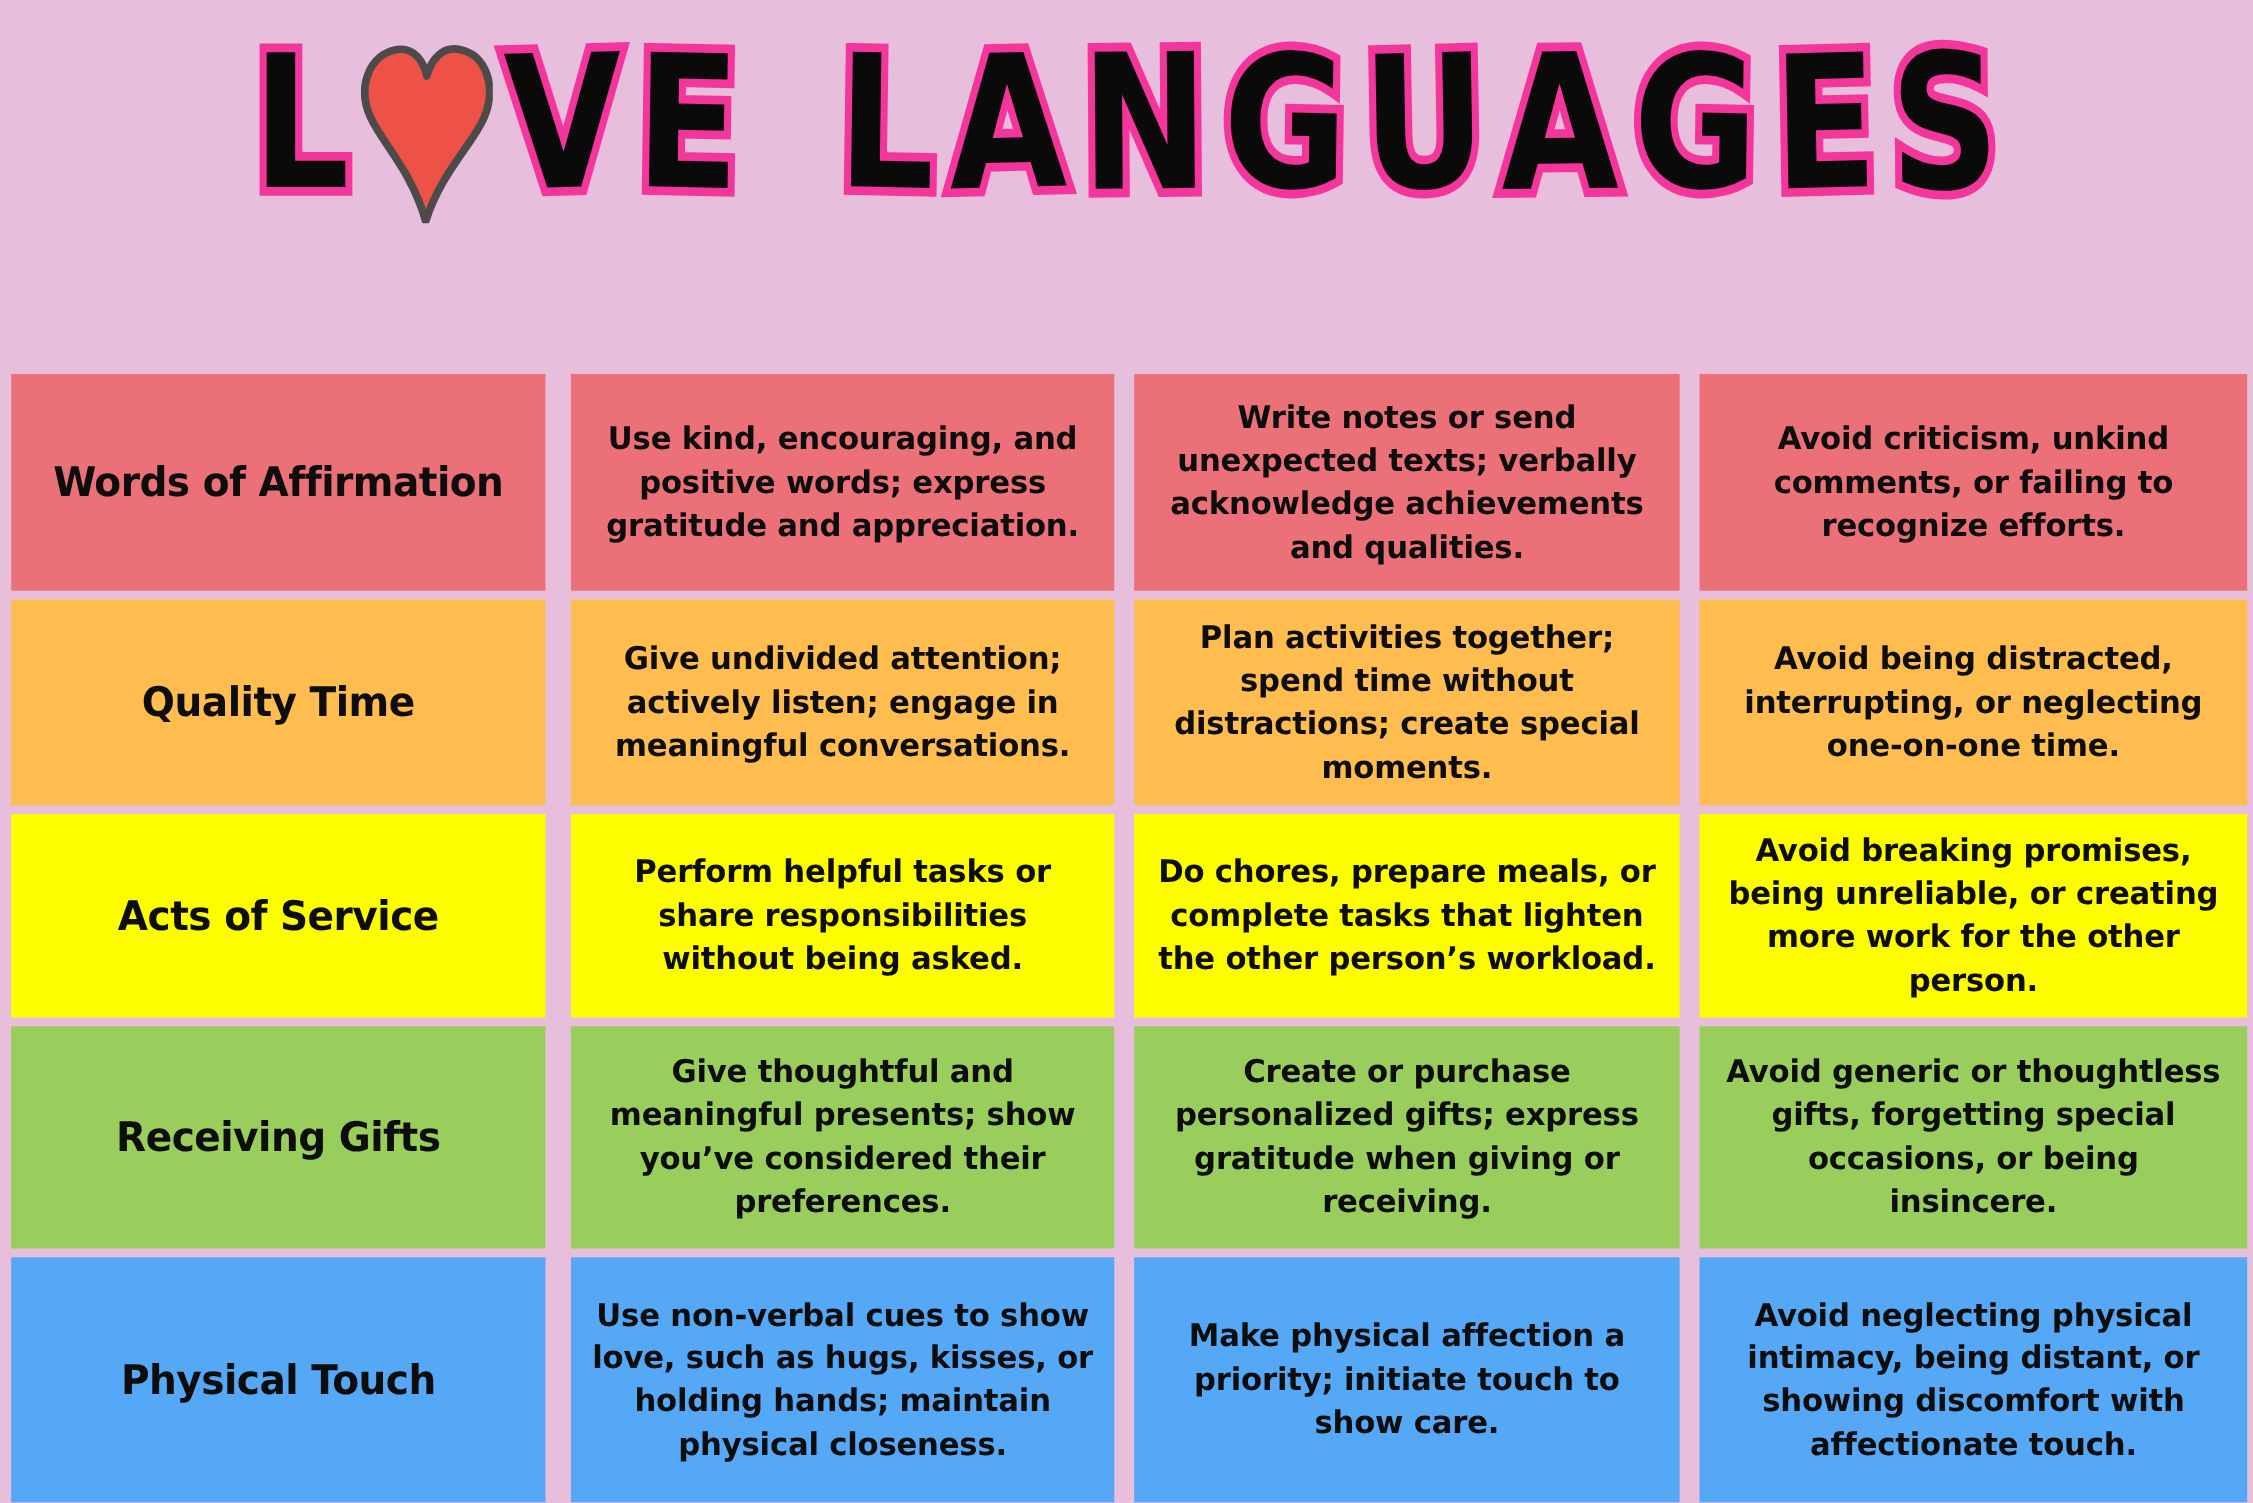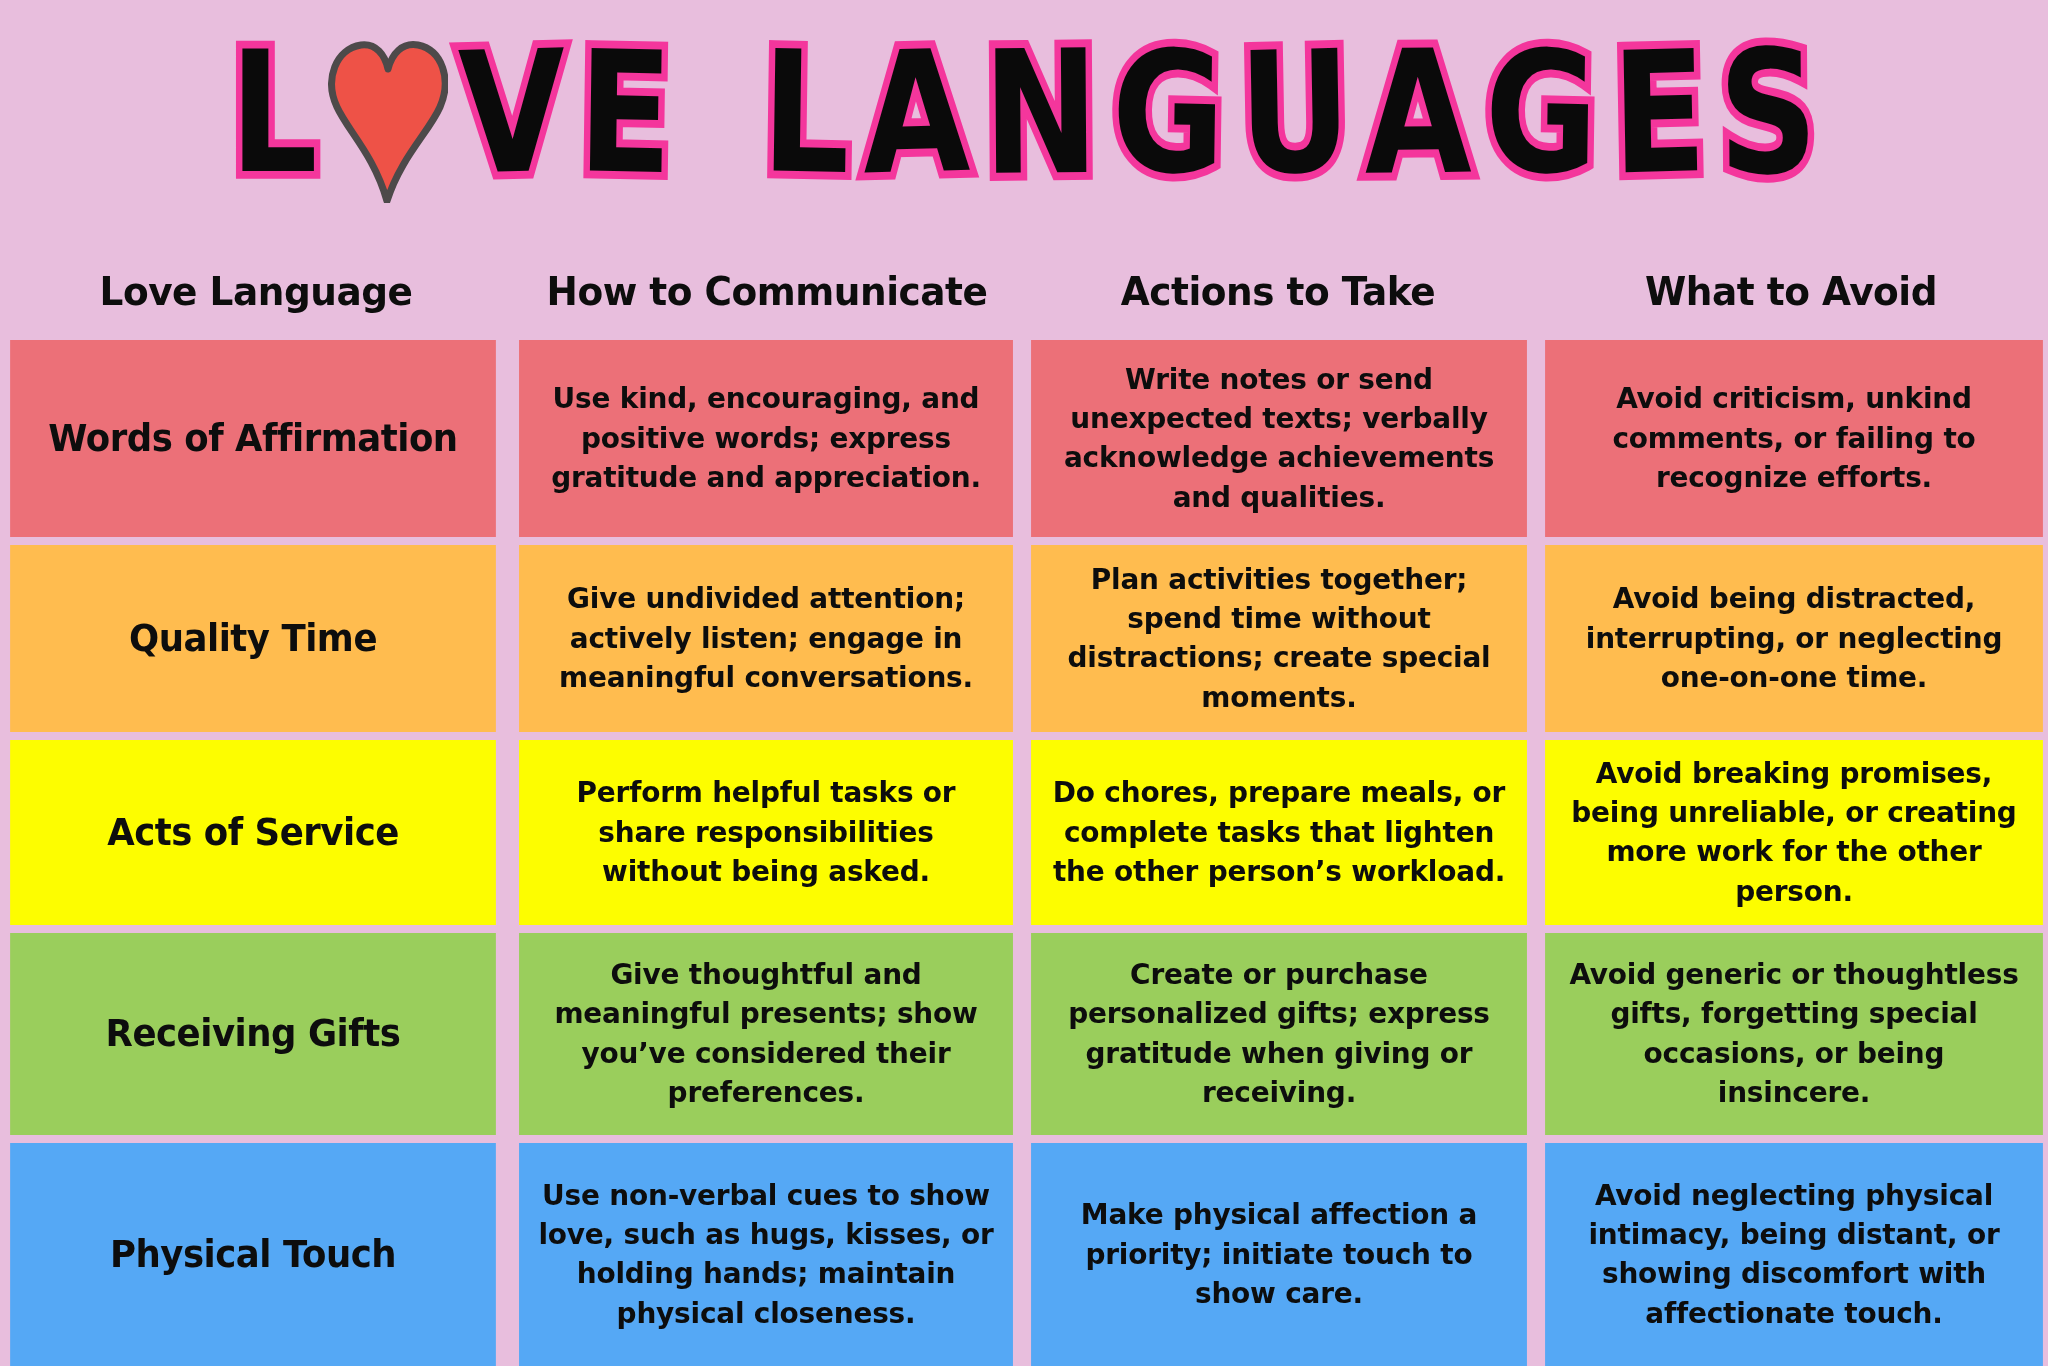--- a/index.html
+++ b/index.html
@@ -180,26 +180,20 @@
       <span class="tletter jag3">N</span>
       <span class="tletter jag2">G</span>
       <span class="tletter jag1">U</span>
       <span class="tletter jag3">A</span>
       <span class="tletter jag2">G</span>
       <span class="tletter jag1">E</span>
       <span class="tletter jag3">S</span>
     </span>
   </div>
 
-  <div class="col-headers">
-    <div class="col-header h0">Love Language</div>
-    <div class="col-header h1">How to Communicate</div>
-    <div class="col-header h2">Actions to Take</div>
-    <div class="col-header h3">What to Avoid</div>
-  </div>
 
   <div class="table">
 
     <div class="row r0">
       <div class="cell cell-title c0" style="background: rgb(236, 112, 120);">Words of Affirmation</div>
       <div class="cell cell-body c1" style="background: rgb(236, 112, 120);">Use kind, encouraging, and positive words; express gratitude and appreciation.</div>
       <div class="cell cell-body c2" style="background: rgb(236, 112, 120);">Write notes or send unexpected texts; verbally acknowledge achievements and qualities.</div>
       <div class="cell cell-body c3" style="background: rgb(236, 112, 120);">Avoid criticism, unkind comments, or failing to recognize efforts.</div>
     </div>
 

